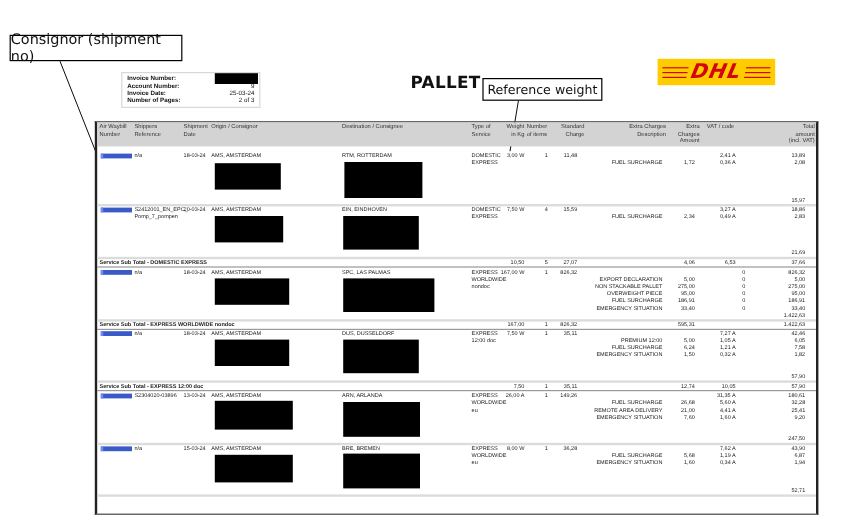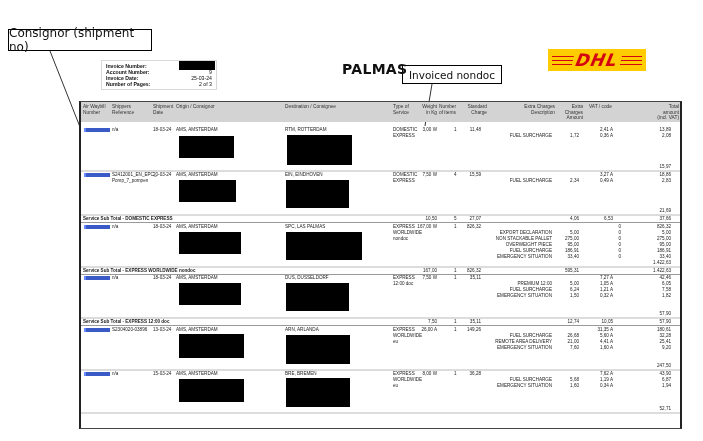--- a/index.html
+++ b/index.html
@@ -56,21 +56,21 @@
   .cell.r { text-align: right; }
   .cell.b { font-weight: bold; }
   .awb-link { position: absolute; width: 26px; height: 4px; background: #3a5bc7; border-left: 2px solid #6a8bff; }
   .redact { position: absolute; background: #000; }
   .hr { position: absolute; left: 0; width: 100%; height: 2px; background: #dcdcdc; }
 </style>
 </head>
 <body>
 
 <div class="callout callout-awb">Consignor (shipment no)</div>
-<div class="callout callout-weight">Invoiced nondoc</div>
+<div class="callout callout-weight">Reference weight</div>
 <svg class="lines">
   <line x1="50" y1="51" x2="80" y2="127" stroke="#000" stroke-width="0.8"></line>
   <line x1="432" y1="84" x2="425" y2="126" stroke="#000" stroke-width="0.8"></line>
 </svg>
 
 <div class="info-box">
   <div class="info-row">
       <span class="info-label">Invoice Number:</span>
       <span class="info-val">AMSR0</span>
     </div>
@@ -82,21 +82,21 @@
       <span class="info-label">Invoice Date:</span>
       <span class="info-val">25-03-24</span>
     </div>
   <div class="info-row">
       <span class="info-label">Number of Pages:</span>
       <span class="info-val">2 of 3</span>
     </div>
 </div>
 <div class="redact-info"></div>
 
-<div class="invoice-title">PALMAS</div>
+<div class="invoice-title">PALLET</div>
 
 <div class="dhl-logo">
   <div class="dhl-stripes" style="top:7px"></div>
   <div class="dhl-stripes" style="top:11px"></div>
   <div class="dhl-stripes" style="top:15px"></div>
   <span style="position:relative;background:#ffcc00;padding:0 3px;">DHL</span>
 </div>
 
 <div class="doc-table">
   <div class="thead">

